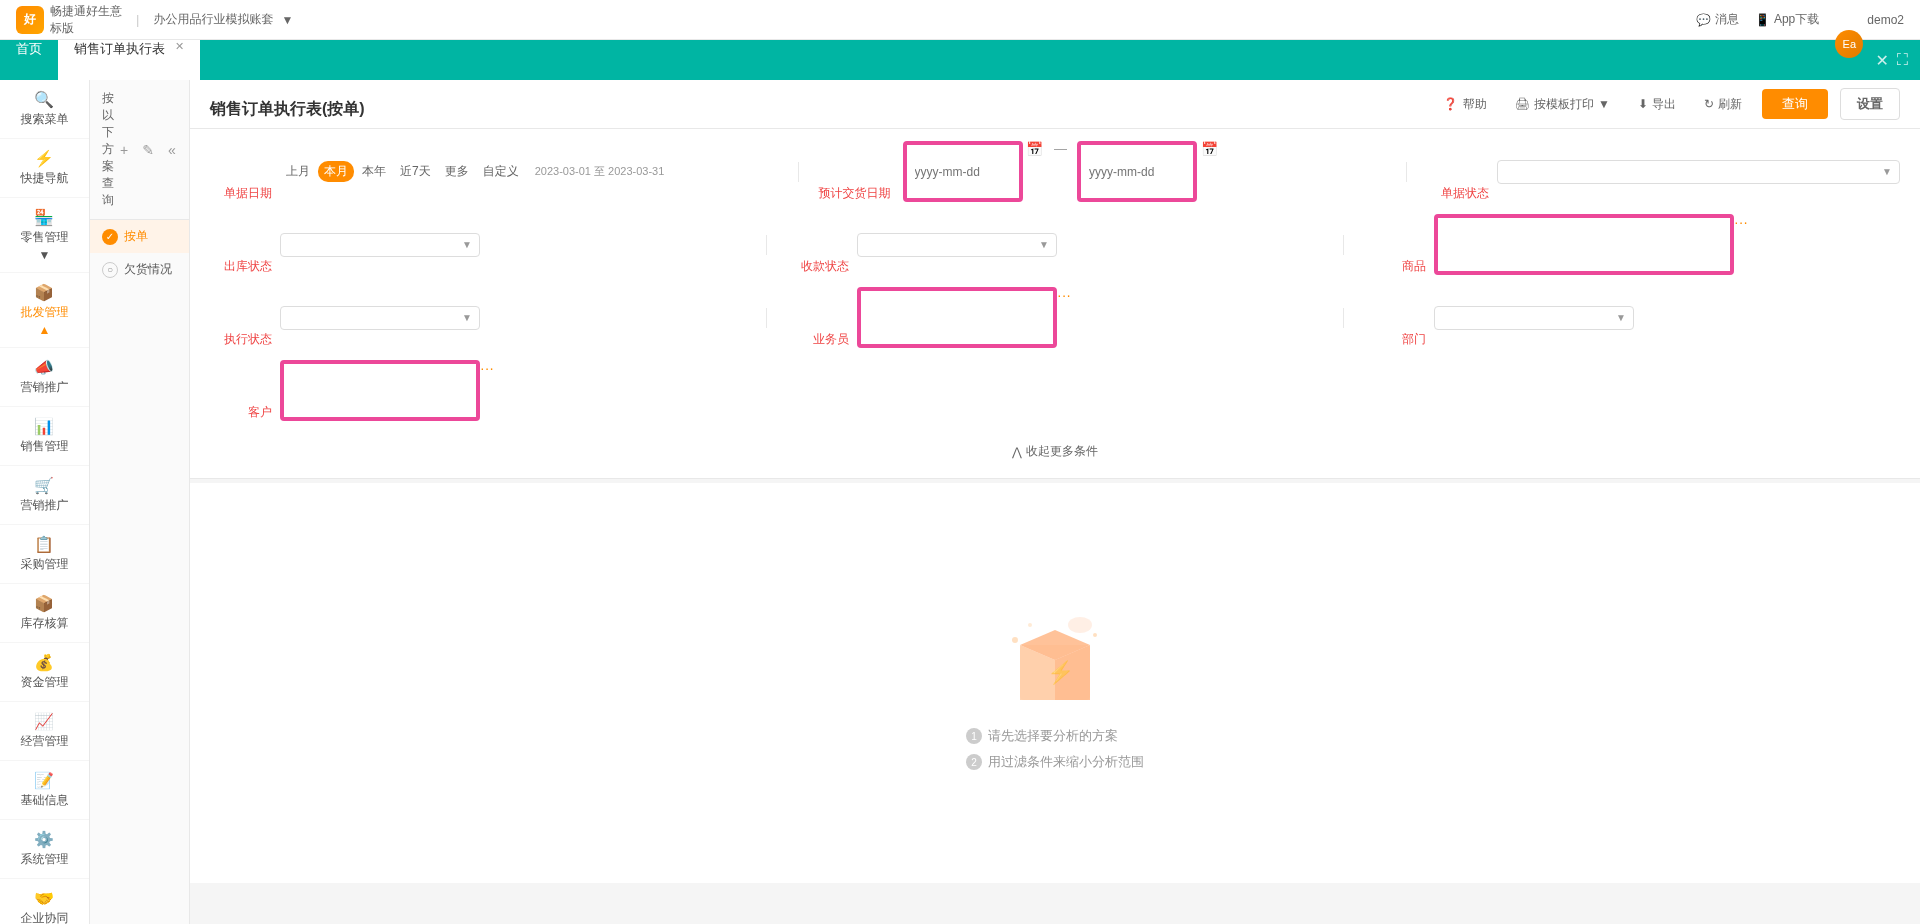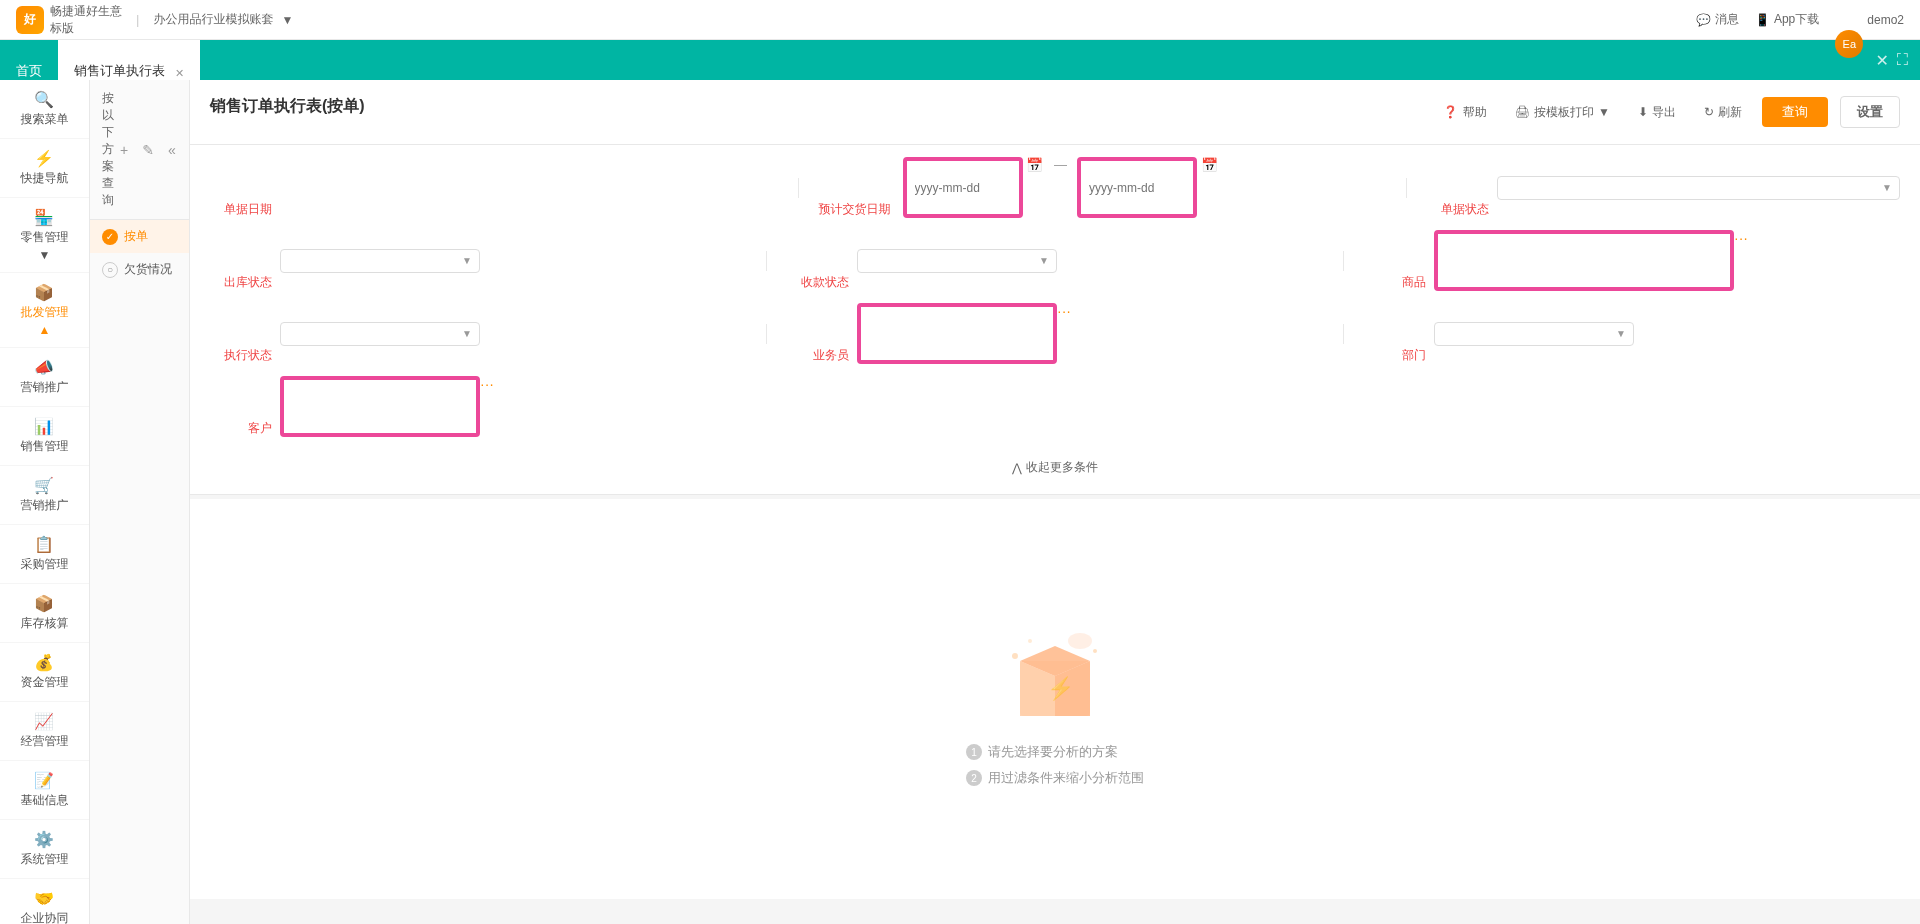--- a/index.html
+++ b/index.html
@@ -66,21 +66,21 @@
       display: flex;
       align-items: center;
       padding: 0 0 0 0;
       position: fixed;
       top: 40px; left: 0; right: 0;
       z-index: 99;
     }
     .nav-tab {
       height: 40px;
       display: flex;
-      align-items: flex-end;
+      align-items: flex-start;
       padding: 0 16px;
       cursor: pointer;
       color: rgba(255,255,255,0.85);
       font-size: 13px;
       gap: 6px;
     }
     .nav-tab.home {
       background: transparent;
       color: white;
     }
@@ -172,23 +172,23 @@
 
     
     .content {
       flex: 1;
       height: 100%;
       overflow-y: auto;
       background: #f5f5f5;
     }
     .page-header {
       background: #fff;
-      padding: 16px 20px;
-      display: flex;
-      align-items: flex-start;
+      padding: 8px 20px;
+      display: flex;
+      align-items: flex-end;
       justify-content: space-between;
       border-bottom: 1px solid #e8e8e8;
     }
     .page-title {
       font-size: 16px;
       font-weight: bold;
       color: #333;
     }
     .page-actions {
       display: flex;
@@ -540,20 +540,29 @@
         <button class="btn-secondary">设置</button>
       </div>
     </div>
 
     <div class="filter-area">
 
       <div class="filter-row">
 
         <div class="filter-cell" style="flex:1.2;align-items:center;">
           <span class="filter-label">单据日期</span>
+          <div class="date-tabs">
+            <span class="date-tab">上月</span>
+            <span class="date-tab active">本月</span>
+            <span class="date-tab">本年</span>
+            <span class="date-tab">近7天</span>
+            <span class="date-tab">更多</span>
+            <span class="date-tab">自定义</span>
+            <span class="date-range-text">2023-03-01 至 2023-03-31</span>
+          </div>
         </div>
 
         <div class="filter-sep"></div>
 
         <div class="filter-cell" style="flex:1.2;gap:4px;">
           <span class="filter-label">预计交货日期</span>
           <input type="text" class="date-input" placeholder="yyyy-mm-dd" style="">
           <span class="cal-icon">📅</span>
           <span class="date-separator">—</span>
           <input type="text" class="date-input" placeholder="yyyy-mm-dd" style="">

